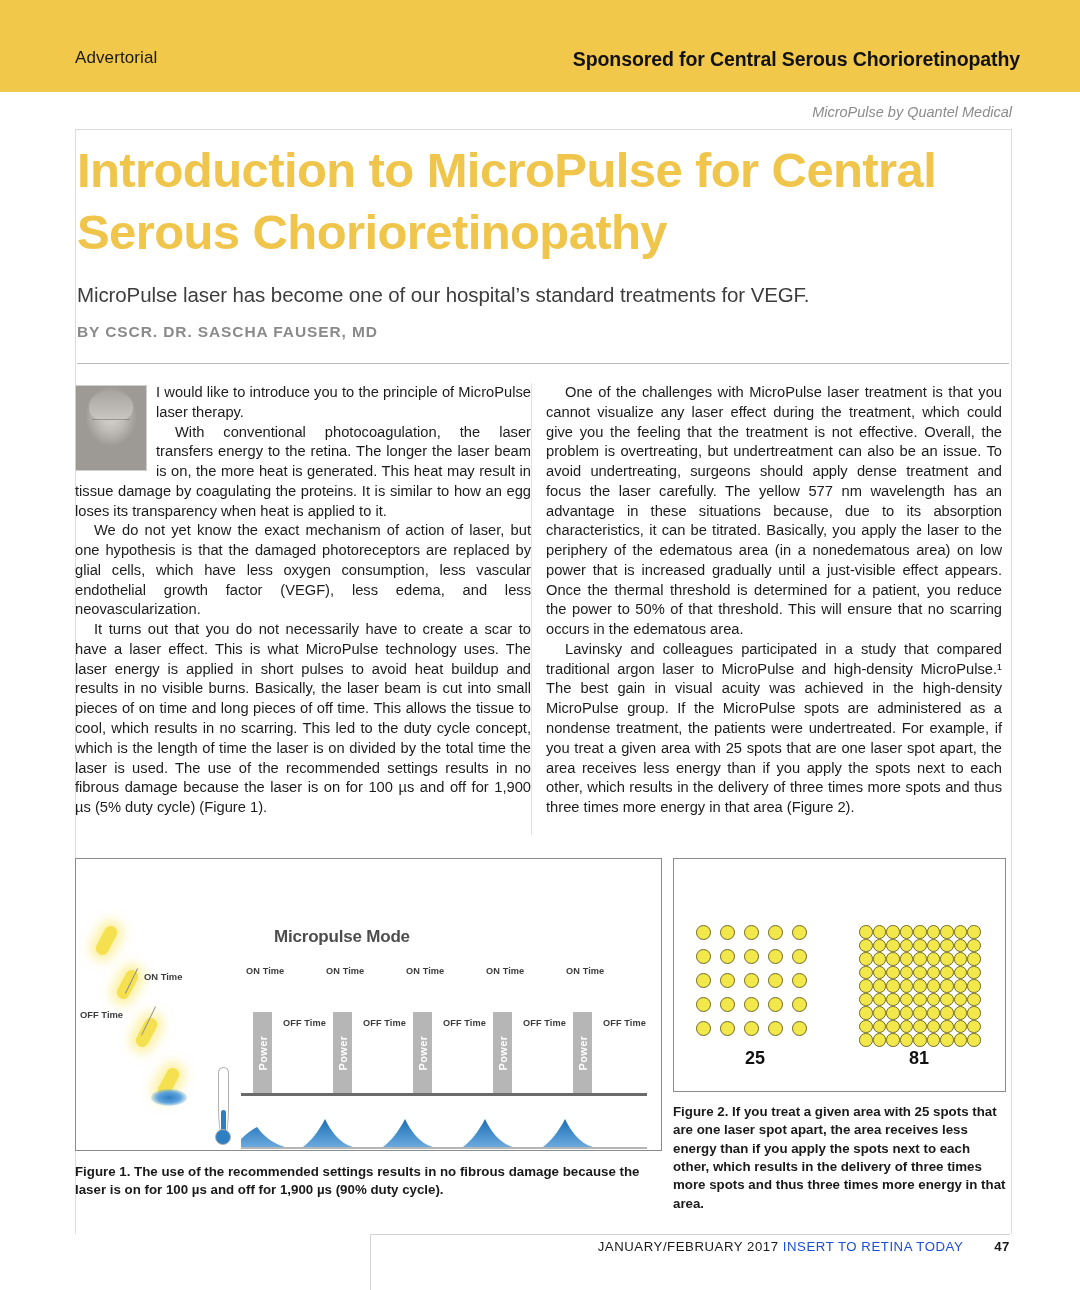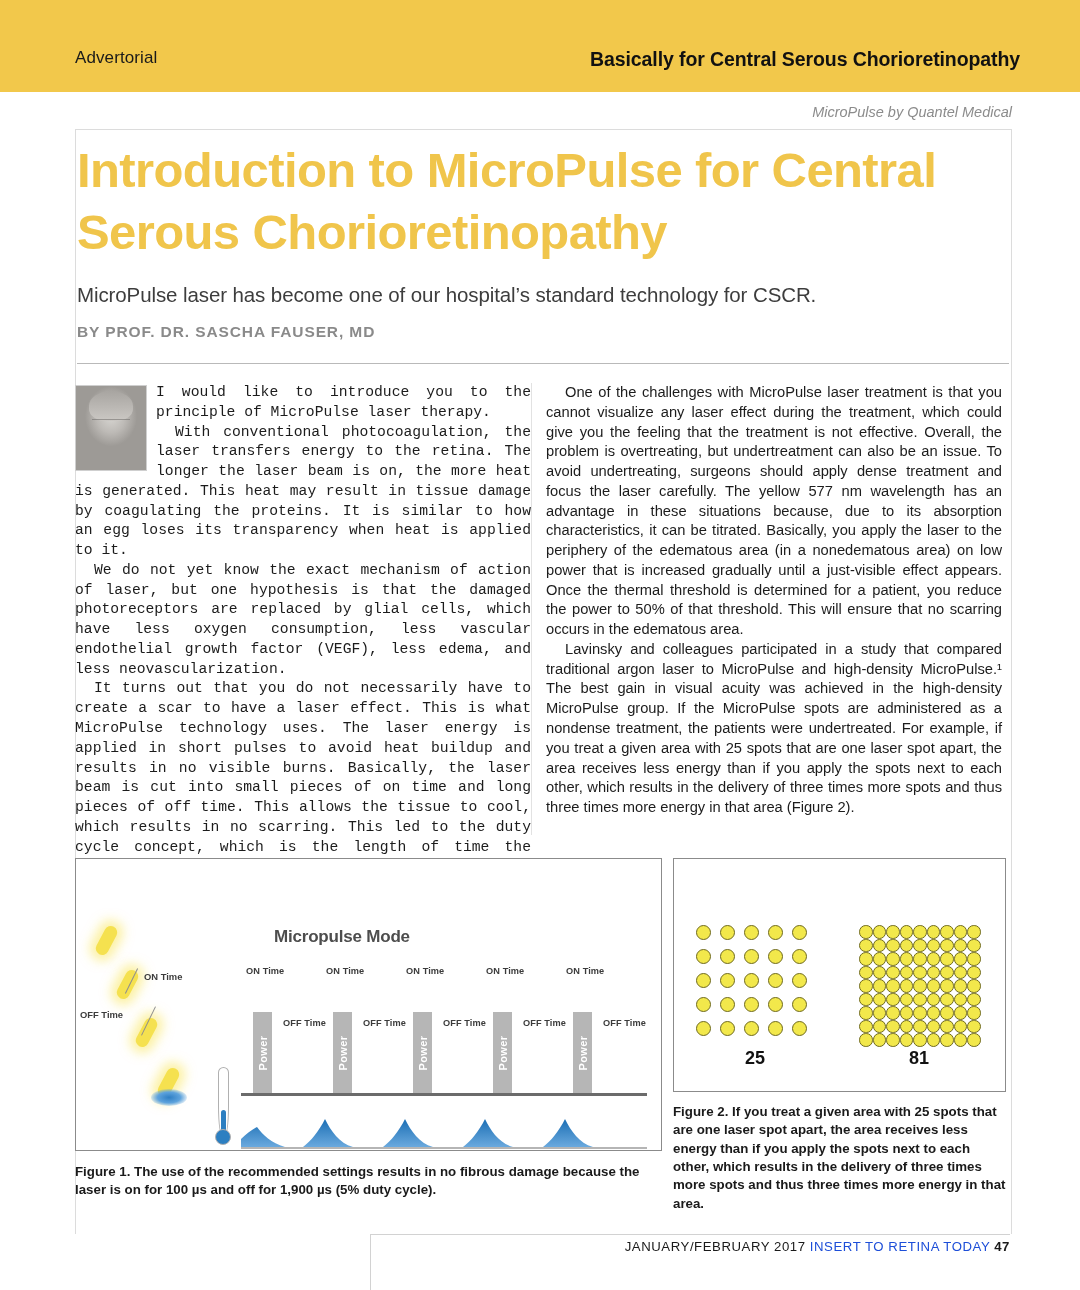--- a/index.html
+++ b/index.html
@@ -108,21 +108,21 @@
   
   .col {
     position: absolute;
     top: 383px;
     width: 456px;
     font-size: 14.7px;
     line-height: 1.345;
     text-align: justify;
     color: #1c1c1c;
   }
-  .col-left  { left: 75px; font-family: Liberation Mono, monospace; }
+  .col-left  { left: 75px; }
   .col-right { left: 546px; }
   .col p { margin: 0; }
   .col p.indent { text-indent: 19px; }
 
   .author-photo {
     float: left;
     width: 70px;
     height: 84px;
     margin: 2px 9px 2px 0;
     border: 1px solid #cfcfcf;
@@ -366,44 +366,44 @@
   .footer-line {
     position: absolute;
     right: 70px;
     top: 1239px;
     font-size: 13.2px;
     letter-spacing: .55px;
     white-space: nowrap;
   }
   .footer-date { color: #1a1a1a; }
   .footer-pub  { color: #1d4ed8; }
-  .footer-page { color: #1a1a1a; font-weight: bold; }
+  .footer-page { color: #1a1a1a; font-weight: bold; margin-left: 27px; }
   .footer-tail {
     position: absolute;
     left: 370px;
     top: 1234px;
     width: 1px;
     height: 56px;
     background: #d2d2d2;
   }
 </style>
 </head>
 <body>
 
 <div class="header-band"></div>
 <div class="header-kicker">Advertorial</div>
-<div class="header-title">Basically for Central Serous Chorioretinopathy</div>
+<div class="header-title">Sponsored for Central Serous Chorioretinopathy</div>
 
 <div class="sponsor">MicroPulse by Quantel Medical</div>
 
 <div class="page-frame"></div>
 
 <div class="headline">Introduction to MicroPulse for Central Serous Chorioretinopathy</div>
-<div class="deck">MicroPulse laser has become one of our hospital’s standard technology for CSCR.</div>
-<div class="byline">BY PROF. DR. SASCHA FAUSER, MD</div>
+<div class="deck">MicroPulse laser has become one of our hospital’s standard treatments for VEGF.</div>
+<div class="byline">BY CSCR. DR. SASCHA FAUSER, MD</div>
 <div class="rule-under-byline"></div>
 
 <div class="col-divider"></div>
 
 <div class="col col-left">
   <div class="author-photo"></div>
   <p>I would like to introduce you to the principle of MicroPulse laser therapy.</p>
   <p class="indent">With conventional photocoagulation, the laser transfers energy to the retina. The longer the laser beam is on, the more heat is generated. This heat may result in tissue damage by coagulating the proteins. It is similar to how an egg loses its transparency when heat is applied to it.</p>
   <p class="indent">We do not yet know the exact mechanism of action of laser, but one hypothesis is that the damaged photoreceptors are replaced by glial cells, which have less oxygen consumption, less vascular endothelial growth factor (VEGF), less edema, and less neovascularization.</p>
   <p class="indent">It turns out that you do not necessarily have to create a scar to have a laser effect. This is what MicroPulse technology uses. The laser energy is applied in short pulses to avoid heat buildup and results in no visible burns. Basically, the laser beam is cut into small pieces of on time and long pieces of off time. This allows the tissue to cool, which results in no scarring. This led to the duty cycle concept, which is the length of time the laser is on divided by the total time the laser is used. The use of the recommended settings results in no fibrous damage because the laser is on for 100 µs and off for 1,900 µs (5% duty cycle) (Figure 1).</p>
@@ -480,21 +480,21 @@
       M0,48 L0,40 C6,34 12,30 16,28 C22,36 30,44 44,48 Z
       M62,48 C70,42 78,32 84,20 C90,32 98,44 112,48 Z
       M142,48 C150,42 158,32 164,20 C170,32 178,44 192,48 Z
       M222,48 C230,42 238,32 244,20 C250,32 258,44 272,48 Z
       M302,48 C310,42 318,32 324,20 C330,32 338,44 352,48 Z
     "></path>
   </svg>
   <div class="baseline2"></div>
 </div>
 
-<div class="fig-caption cap1">Figure 1.  The use of the recommended settings results in no fibrous damage because the laser is on for 100 µs and off for 1,900 µs (5% duty cycle).</div>
+<div class="fig-caption cap1">Figure 1.  The use of the recommended settings results in no fibrous damage because the laser is on for 100 µs and off for 1,900 µs (90% duty cycle).</div>
 
 <div class="fig2-box">
   <div class="spot-grid" id="sparse-grid" style="left: 22px; top: 66px; gap: 9px; grid-template-columns: repeat(5, 15px); grid-auto-rows: 15px;">
       <div class="spot" style="background: rgb(242, 232, 75);"></div>
       <div class="spot" style="background: rgb(242, 232, 75);"></div>
       <div class="spot" style="background: rgb(242, 232, 75);"></div>
       <div class="spot" style="background: rgb(242, 232, 75);"></div>
       <div class="spot" style="background: rgb(242, 232, 75);"></div>
       <div class="spot" style="background: rgb(242, 232, 75);"></div>
       <div class="spot" style="background: rgb(242, 232, 75);"></div>

